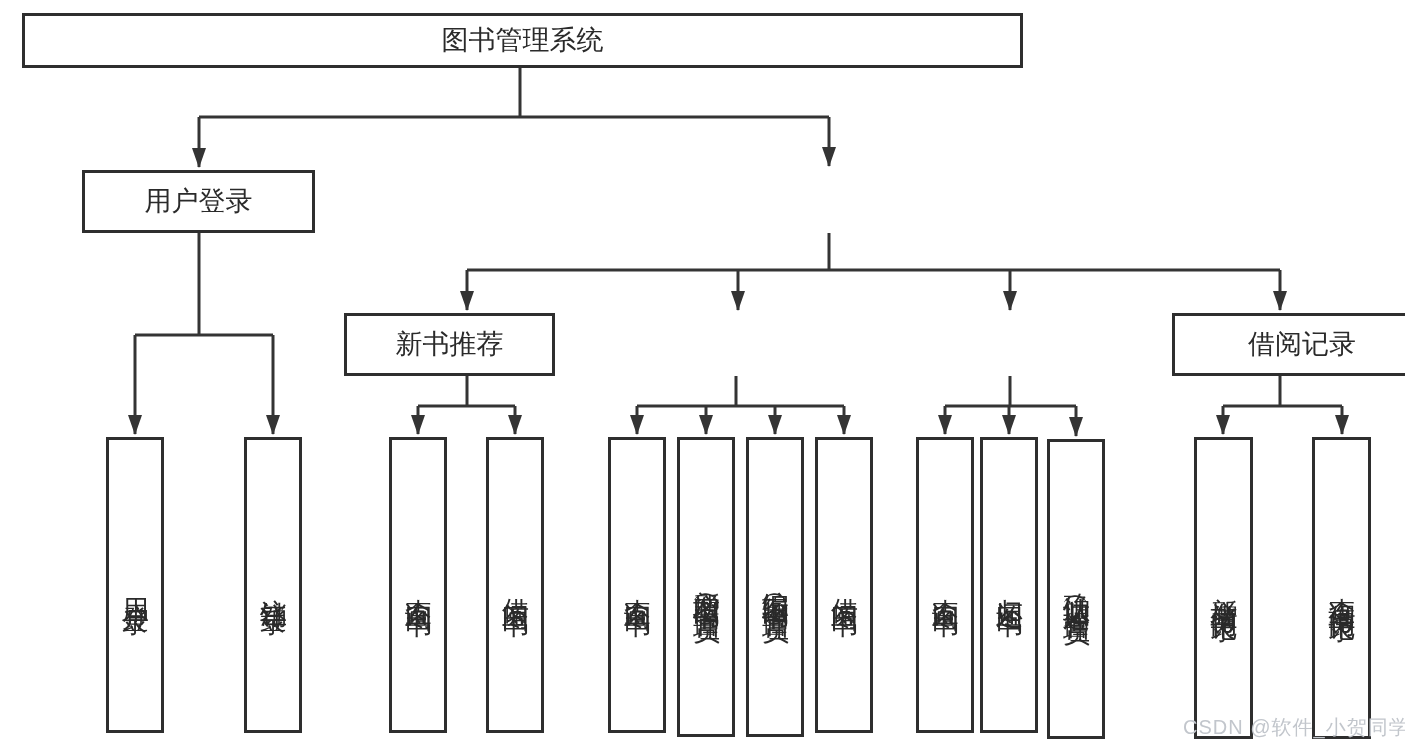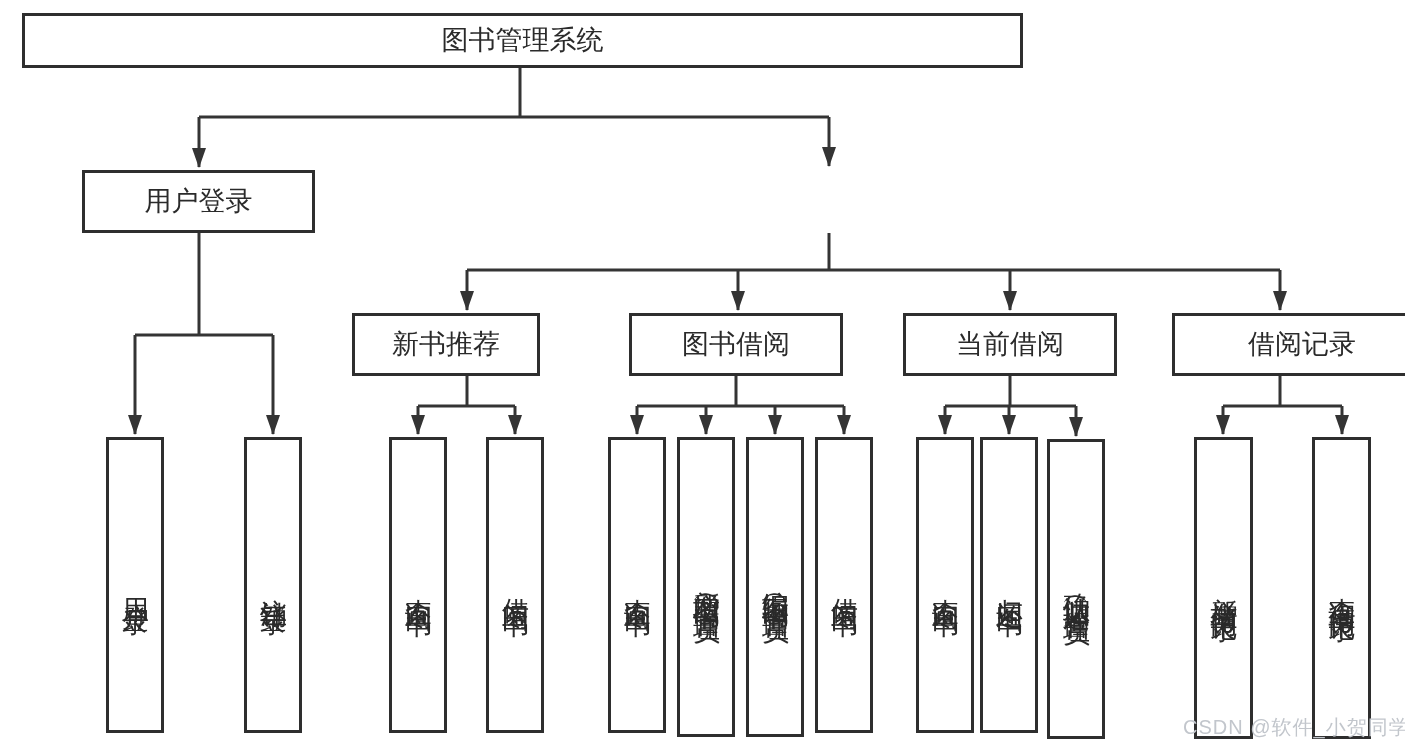--- a/index.html
+++ b/index.html
@@ -98,23 +98,21 @@
       <path d="M1280 376 V406 M1223 406 H1342"></path>
       <path d="M1223 406 V434" marker-end="url(#arrow)"></path>
       <path d="M1342 406 V434" marker-end="url(#arrow)"></path>
     </g>
   </svg>
 
   <div class="node" style="left:22px;top:13px;width:1001px;height:55px">图书管理系统</div>
 
   <div class="node" style="left:82px;top:170px;width:233px;height:63px">用户登录</div>
 
-  <div class="node" style="left:352px;top:313px;width:188px;height:63px">新书推荐</div>
-  <div class="node" style="left:629px;top:313px;width:214px;height:63px">图书借阅</div>
-  <div class="node" style="left:903px;top:313px;width:214px;height:63px">当前借阅</div>
+  <div class="node" style="left:344px;top:313px;width:211px;height:63px">新书推荐</div>
   <div class="node" style="left:1172px;top:313px;width:260px;height:63px">借阅记录</div>
 
   <div class="node leaf" style="left:106px;top:437px;width:58px;height:296px">
     <span class="vtext">用户登录</span>
   </div>
   <div class="node leaf" style="left:244px;top:437px;width:58px;height:296px">
     <span class="vtext">注销登录</span>
   </div>
 
   <div class="node leaf" style="left:389px;top:437px;width:58px;height:296px">

